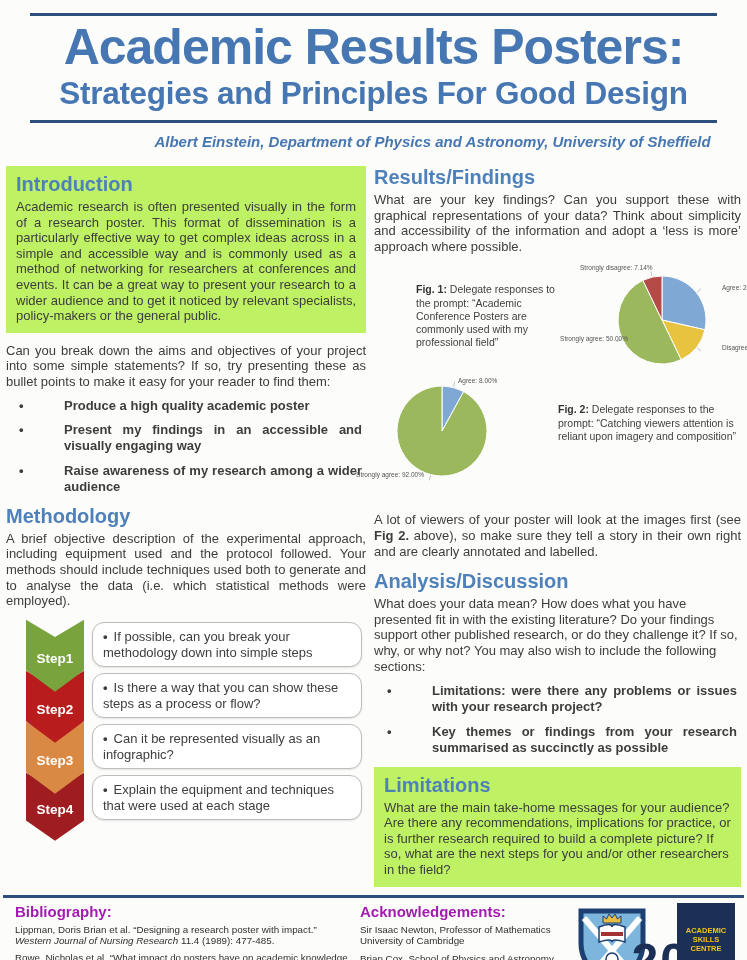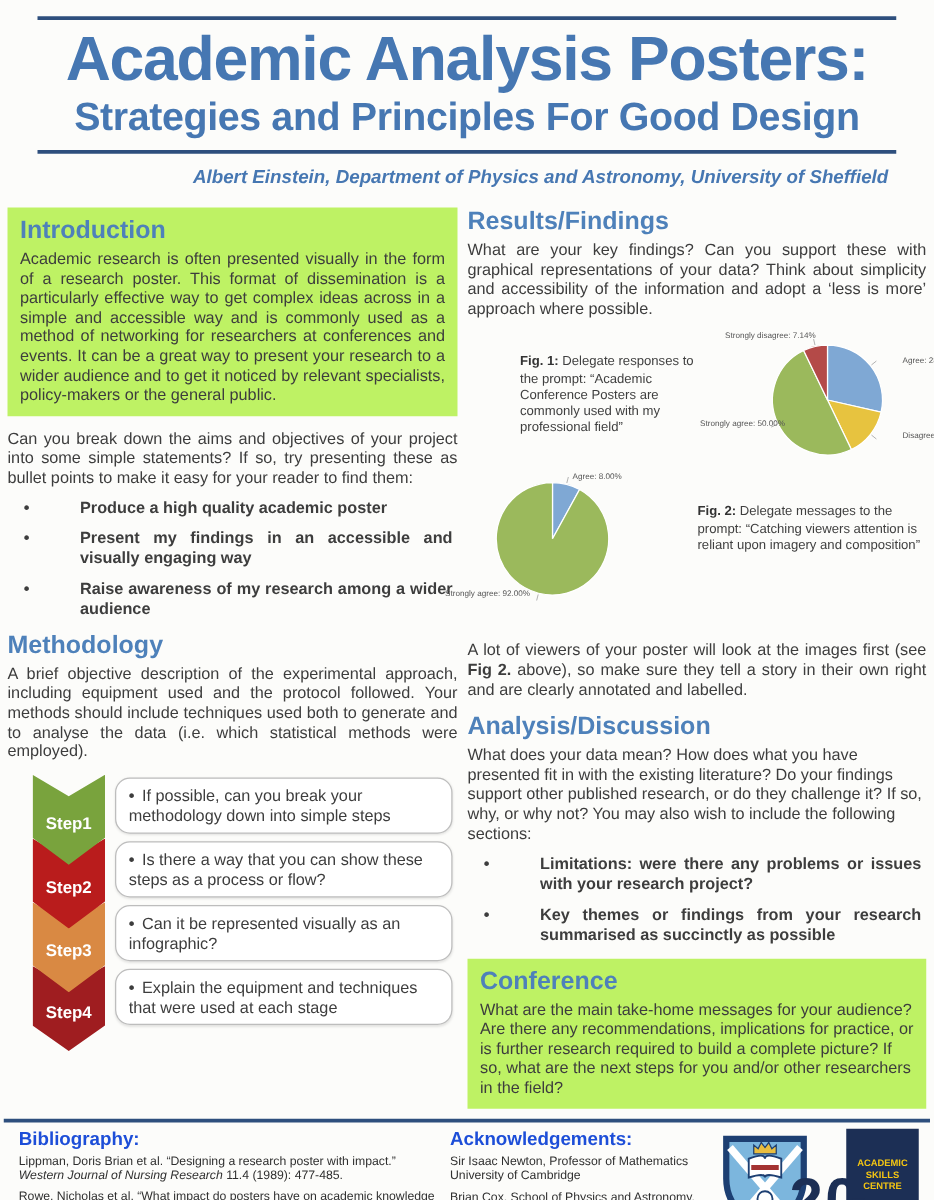--- a/index.html
+++ b/index.html
@@ -66,40 +66,40 @@
   .after-figs { margin-top:5px; }
 
   .analysis { margin-top:11px; }
   .analysis ul.bullets { margin-top:9px; }
 
   .conclusion { margin-top:11px; }
 
   .rule-footer { margin:8px 3px 0; }
   .footer-cols { display:flex; gap:10px; padding:5px 10px 0 15px; }
   .bib { width:335px; flex:none; }
-  h3.foot { color:#1d4ed8; font-size:15px; font-weight:bold; margin-bottom:4px; }
+  h3.foot { color:#a21caf; font-size:15px; font-weight:bold; margin-bottom:4px; }
   .bib-entry { font-size:9.8px; line-height:1.2; margin-bottom:5px; color:#2f2f2f; }
   .ack { width:200px; flex:none; }
   .ack-entry { font-size:9.8px; line-height:1.22; margin-bottom:6px; color:#2f2f2f; }
   .logos { position:relative; flex:1; height:70px; }
   .crest { position:absolute; left:2px; top:3px; }
   .asc { position:absolute; right:2px; top:0; width:58px; height:57px;
          background:#1c2f55; color:#f3c513;
          display:flex; flex-direction:column; justify-content:flex-end; align-items:center;
          padding-bottom:7px; font-size:7.5px; font-weight:bold; line-height:1.2; text-align:center; }
   .asc::after { content:""; position:absolute; bottom:-8px; left:5px;
                 border-top:9px solid #1c2f55; border-right:10px solid transparent; }
   .year { position:absolute; right:4px; top:30px; color:#1c2f55;
           font-size:48px; font-weight:bold; letter-spacing:2px; }
 </style>
 </head>
 <body>
 
 <div class="rule rule-top"></div>
-<div class="title1">Academic Analysis Posters:</div>
+<div class="title1">Academic Results Posters:</div>
 <div class="title2">Strategies and Principles For Good Design</div>
 <div class="rule rule-mid"></div>
 <div class="author">Albert Einstein, Department of Physics and Astronomy, University of Sheffield</div>
 
 <div class="columns">
 
   <div class="col-left">
 
     <section class="greenbox intro">
       <h2 class="sec">Introduction</h2>
@@ -179,21 +179,21 @@
     <div class="fig-row fig-row2">
       <div class="pie-wrap"><svg width="170" height="136" viewBox="0 0 170 136">
             <path d="M 68 60 L 68 15 A 45 45 0 0 1 89.6789153345772 20.566199398026136 Z" fill="#7fa8d4" stroke="#ffffff" stroke-width="1"></path>
             <line x1="79.43973480958331" y1="15.44517458808297" x2="80.6831842454076" y2="10.602258782439819" stroke="#9a9a9a" stroke-width="0.6"></line>
             <text x="84" y="12" text-anchor="start" font-size="6.5" fill="#555555">Agree: 8.00%</text>
             <path d="M 68 60 L 89.6789153345772 20.566199398026136 A 45 45 0 1 1 67.99999999999999 15 Z" fill="#9bb95c" stroke="#ffffff" stroke-width="1"></path>
             <line x1="56.56026519041667" y1="104.55482541191702" x2="55.3168157545924" y2="109.39774121756018" stroke="#9a9a9a" stroke-width="0.6"></line>
             <text x="50" y="106" text-anchor="end" font-size="6.5" fill="#555555">Strongly agree: 92.00%</text>
           </svg></div>
       <div class="figcap cap2">
-        <b>Fig. 2:</b><span> Delegate messages to the prompt: “Catching viewers attention is reliant upon imagery and composition”</span>
+        <b>Fig. 2:</b><span> Delegate responses to the prompt: “Catching viewers attention is reliant upon imagery and composition”</span>
       </div>
     </div>
 
     <p class="body after-figs"><span>A lot of viewers of your poster will look at the images first (see </span><b>Fig 2.</b><span> above), so make sure they tell a story in their own right and are clearly annotated and labelled.</span></p>
 
     <section class="analysis">
       <h2 class="sec">Analysis/Discussion</h2>
       <p class="body left">What does your data mean? How does what you have presented fit in with the existing literature? Do your findings support other published research, or do they challenge it? If so, why, or why not? You may also wish to include the following sections:</p>
       <ul class="bullets">
         <li>
@@ -201,21 +201,21 @@
             <span class="btxt">Limitations: were there any problems or issues with your research project?</span>
           </li>
         <li>
             <span class="dot">•</span>
             <span class="btxt">Key themes or findings from your research summarised as succinctly as possible</span>
           </li>
       </ul>
     </section>
 
     <section class="greenbox conclusion">
-      <h2 class="sec">Conference</h2>
+      <h2 class="sec">Limitations</h2>
       <p class="body left">What are the main take-home messages for your audience? Are there any recommendations, implications for practice, or is further research required to build a complete picture? If so, what are the next steps for you and/or other researchers in the field?</p>
     </section>
   </div>
 </div>
 
 <div class="rule rule-footer"></div>
 <div class="footer-cols">
 
   <div class="bib">
     <h3 class="foot">Bibliography:</h3>

